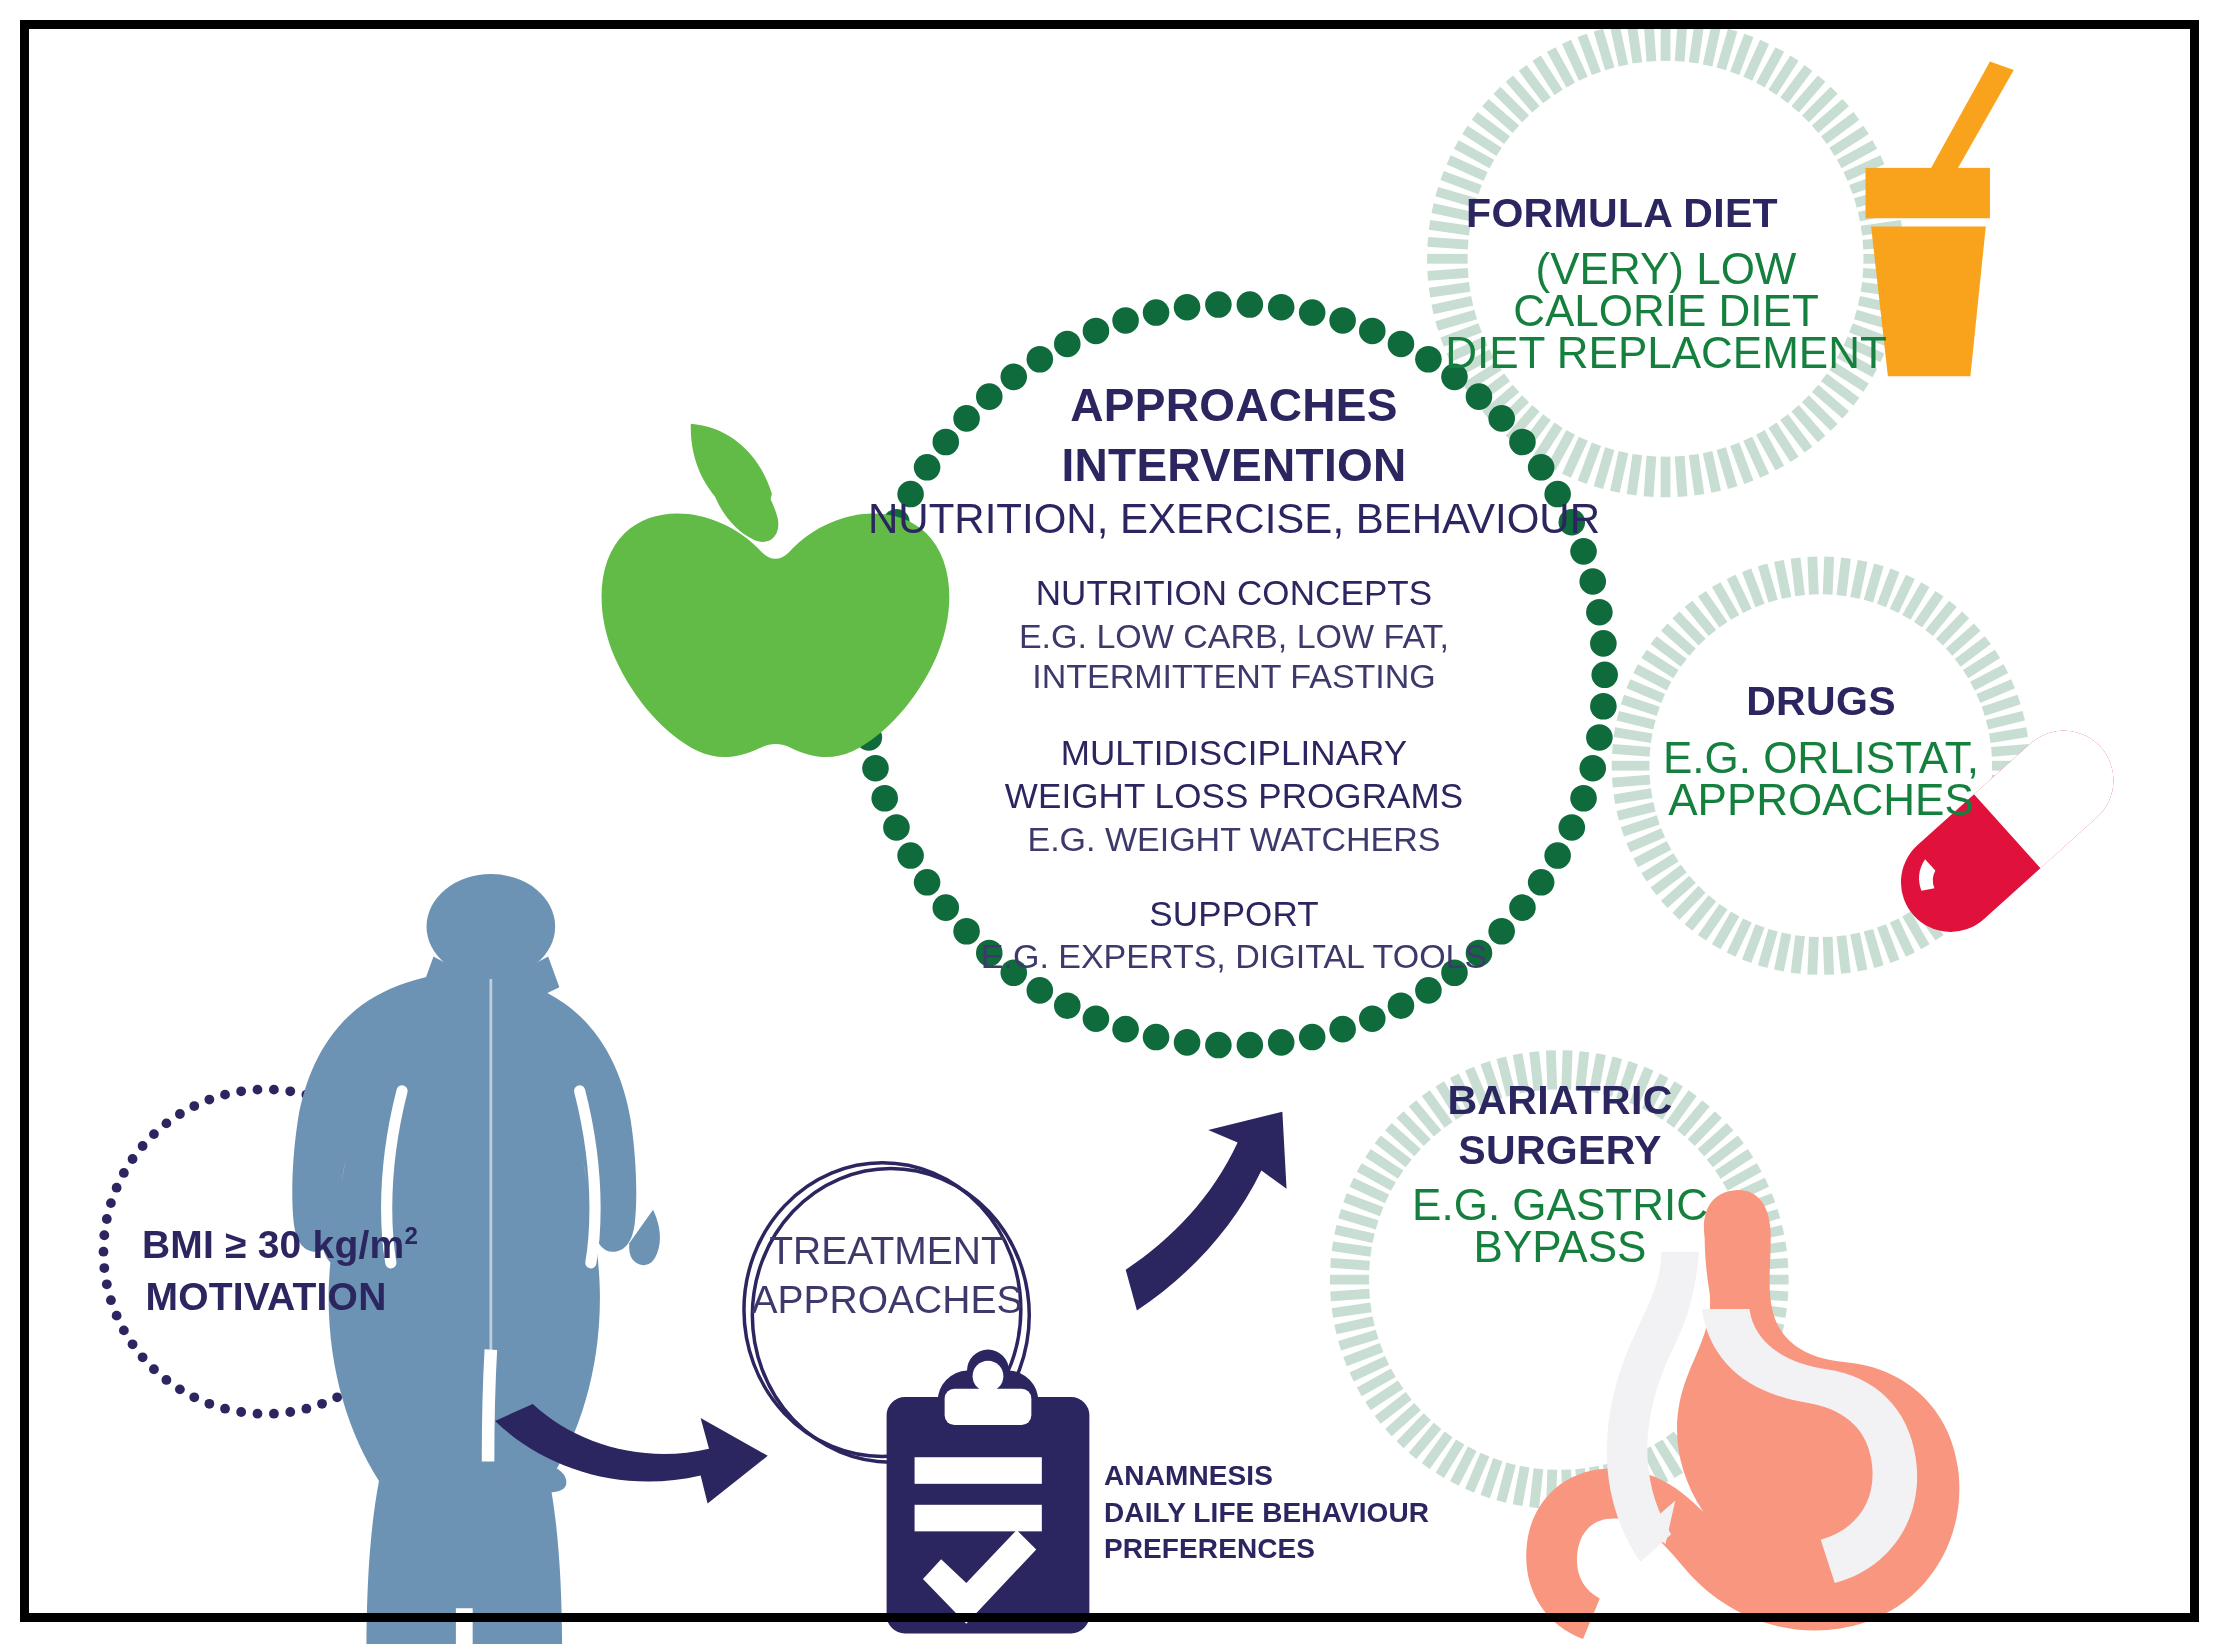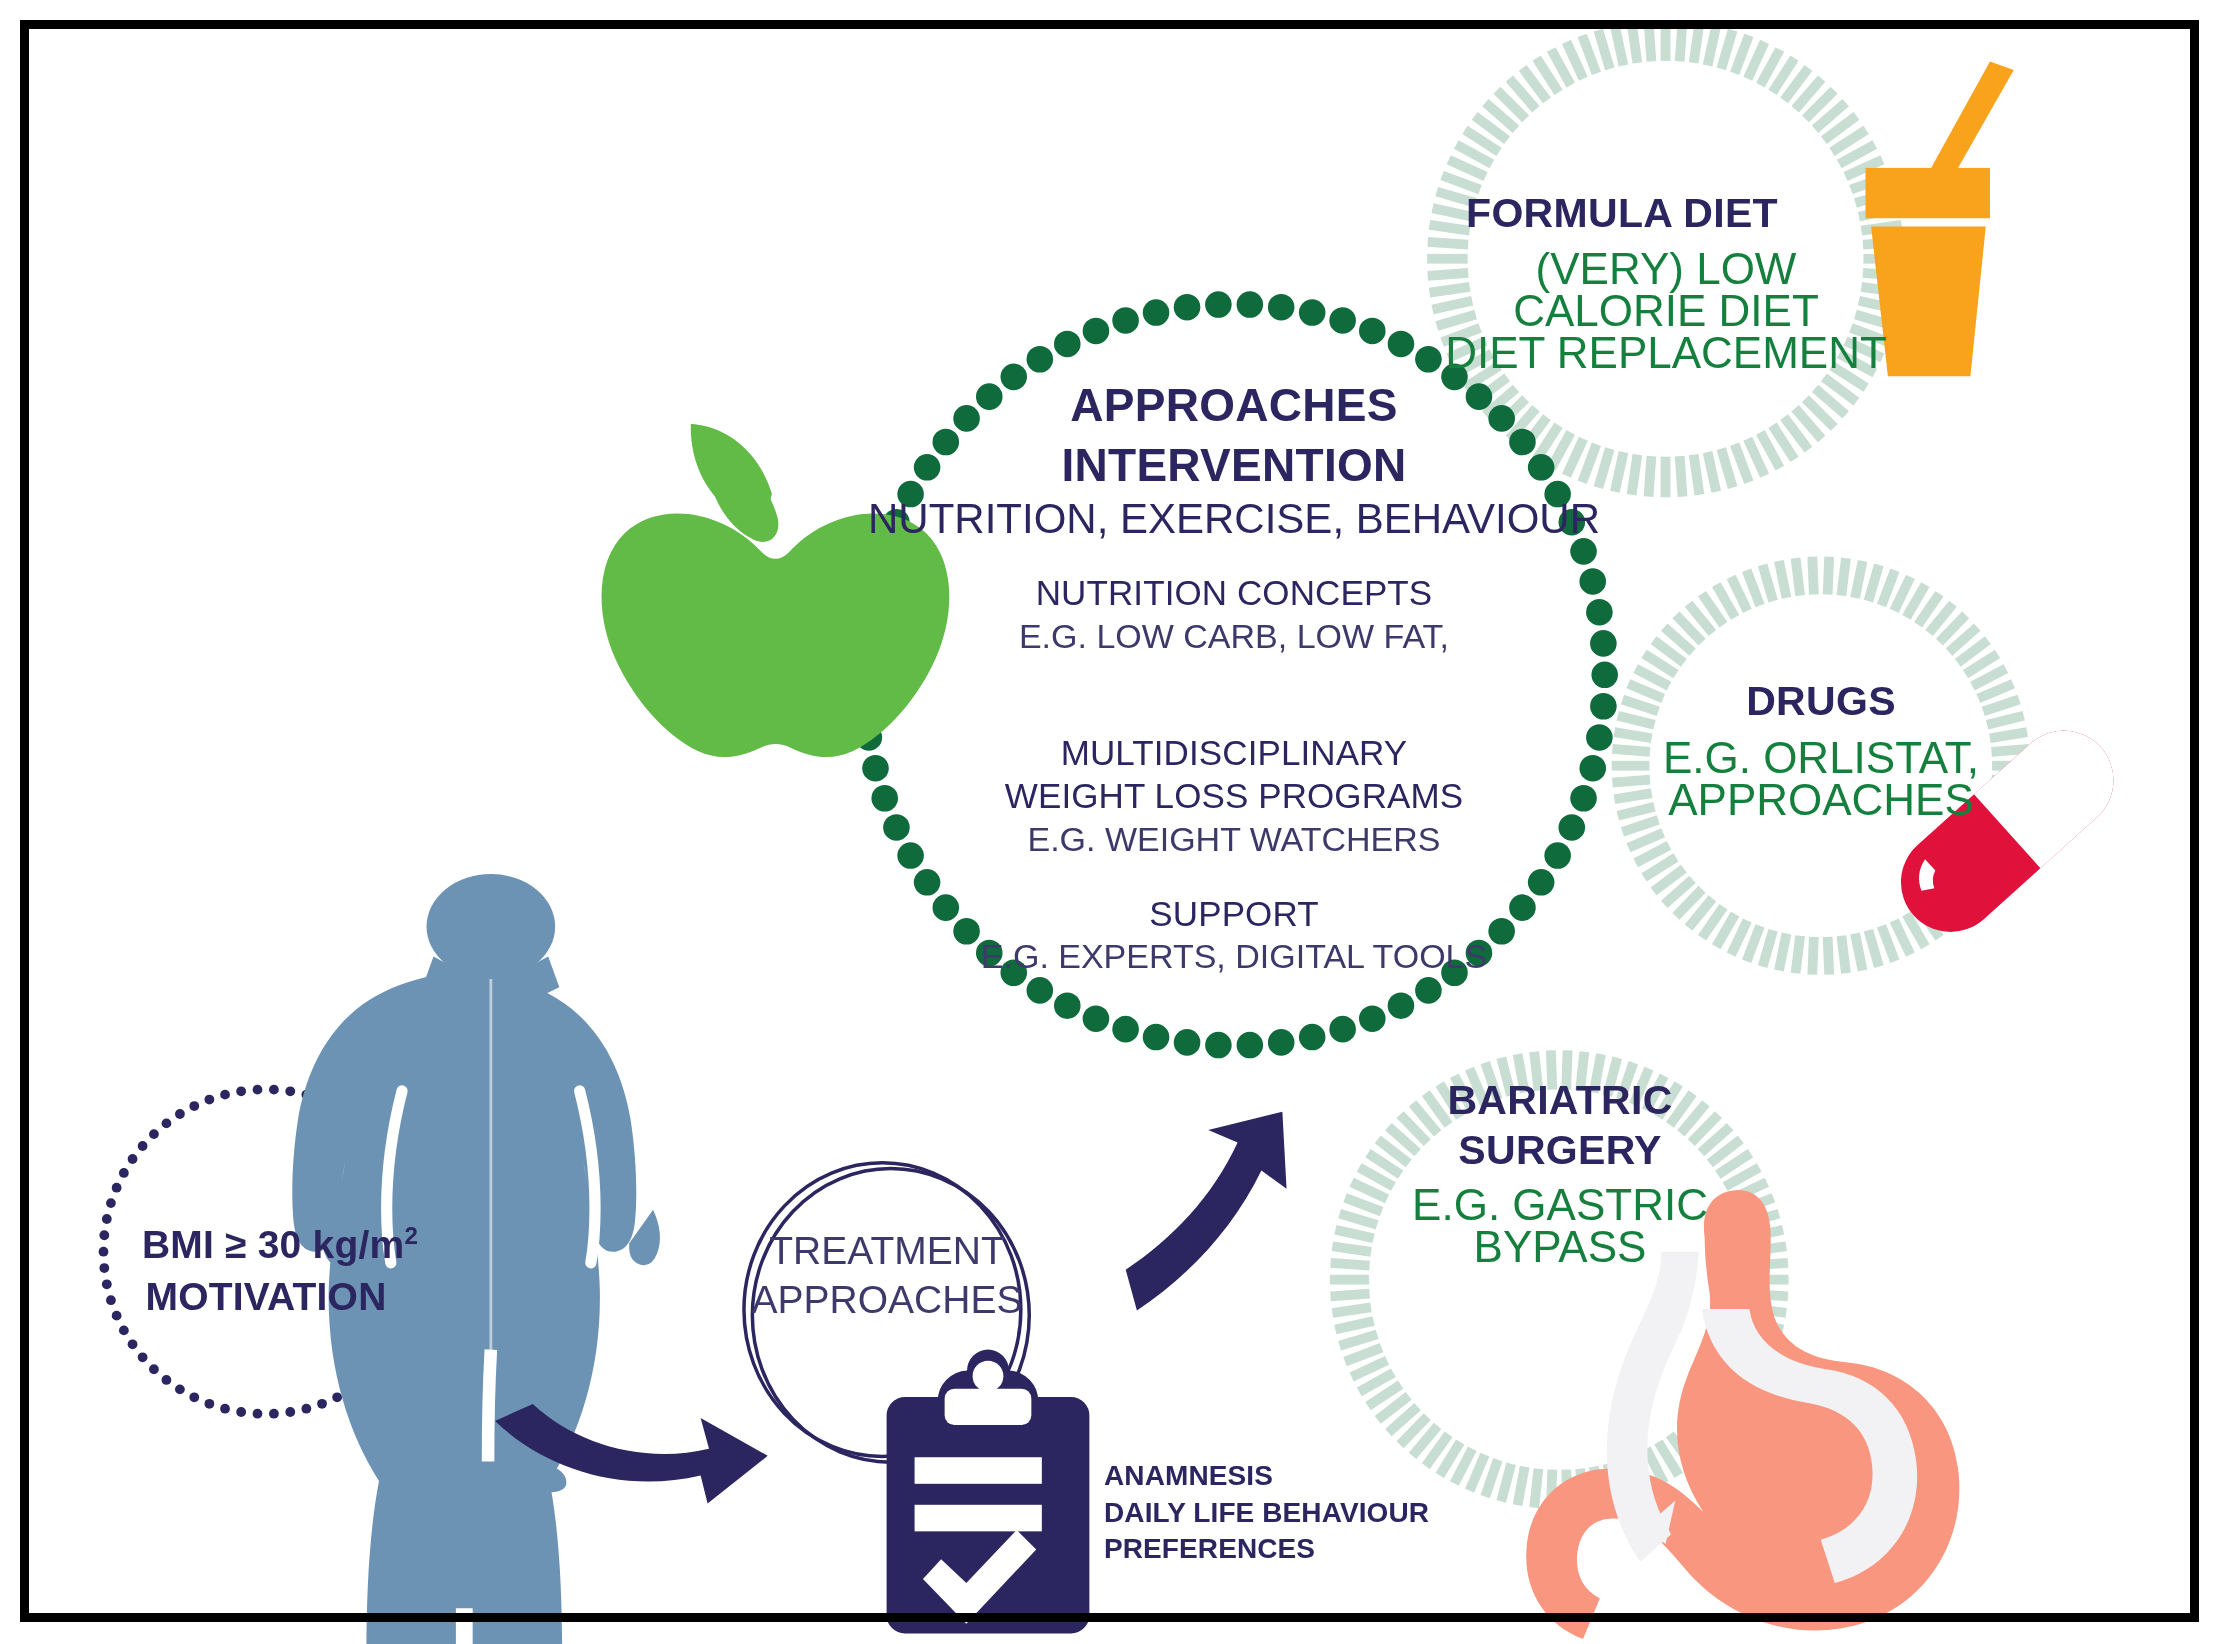--- a/index.html
+++ b/index.html
@@ -659,20 +659,21 @@
                c-42 86 -106 152 -178 200 z"></path>
     </g>
   </svg>
 
   <div class="txt li-title ctr" style="left:1234px; top:379px;">APPROACHES</div>
   <div class="txt li-title ctr" style="left:1234px; top:439px;">INTERVENTION</div>
   <div class="txt li-sub ctr" style="left:1234px; top:495px;">NUTRITION, EXERCISE, BEHAVIOUR</div>
 
   <div class="txt sec-head ctr" style="left:1234px; top:573px;">NUTRITION CONCEPTS</div>
   <div class="txt sec-body ctr" style="left:1234px; top:617px;">E.G. LOW CARB, LOW FAT,</div>
+  <div class="txt sec-body ctr" style="left:1234px; top:657px;">INTERMITTENT FASTING</div>
 
   <div class="txt sec-head ctr" style="left:1234px; top:733px;">MULTIDISCIPLINARY</div>
   <div class="txt sec-head ctr" style="left:1234px; top:776px;">WEIGHT LOSS PROGRAMS</div>
   <div class="txt sec-body ctr" style="left:1234px; top:820px;">E.G. WEIGHT WATCHERS</div>
 
   <div class="txt sec-head ctr" style="left:1234px; top:894px;">SUPPORT</div>
   <div class="txt sec-body ctr" style="left:1234px; top:937px;">E.G. EXPERTS, DIGITAL TOOLS</div>
 
   <div class="txt sat-title ctr" style="left:1598px; top:190px;margin-left:24px;">FORMULA DIET</div>
   <div class="txt sat-body ctr" style="left:1666px; top:243px;">(VERY) LOW</div>

